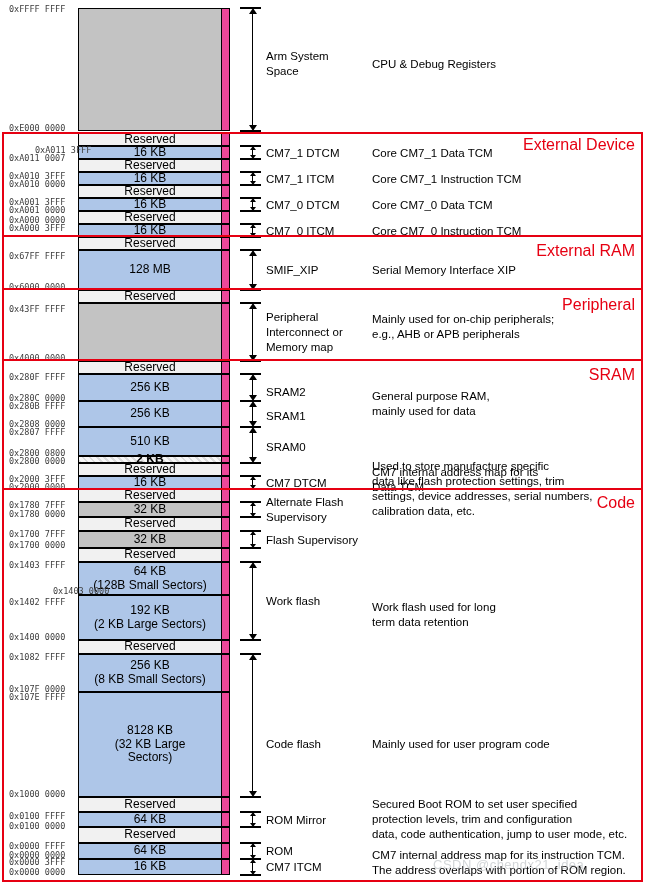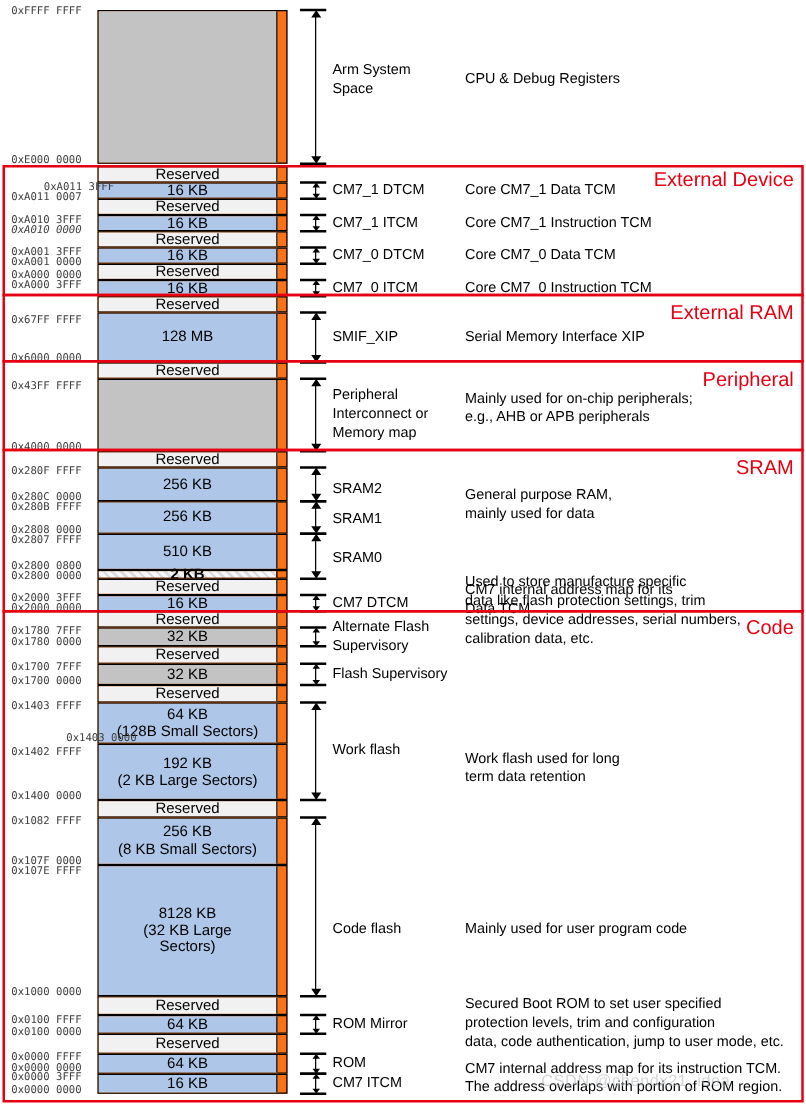--- a/index.html
+++ b/index.html
@@ -1,21 +1,21 @@
 <!DOCTYPE html>
 <html><head>
 <meta charset="utf-8">
 <style>
   html,body{margin:0;padding:0;background:#fff;}
   #canvas{
     position:relative;width:645px;height:885px;background:#fff;overflow:hidden;
     font-family:"Liberation Sans",sans-serif;color:#000;
   }
   
-  .row{position:absolute;left:78px;width:152px;border:1px solid #000;box-sizing:border-box;background:#f97316;z-index:1;}
+  .row{position:absolute;left:78px;width:152px;border:1px solid #000;box-sizing:border-box;background:#ec4899;z-index:1;}
   .row .fill{
     position:absolute;left:0;top:0;bottom:0;width:142px;border-right:1px solid #000;
     display:flex;align-items:center;justify-content:center;text-align:center;
     white-space:pre-line;font-size:12px;line-height:1.15;
   }
   .fill-blue{background:#aec6e8;}
   .fill-gray{background:#c3c3c3;}
   .fill-reserved{background:#f1f1f1;font-size:11px;}
   .fill-hatch{
     background:repeating-linear-gradient(45deg,#dcdcdc 0 2px,#f7f7f7 2px 5px);
@@ -159,21 +159,21 @@
       <div class="row" style="top: 859px; height: 16px;">
         <div class="fill fill-blue">16 KB</div>
       </div>
     </div>
   <div id="addr-layer">
       <div class="addr" style="top: 9px;">0xFFFF FFFF</div>
       <div class="addr" style="top: 128px;">0xE000 0000</div>
       <div class="addr" style="top: 149.5px; padding-left: 26px;">0xA011 3FFF</div>
       <div class="addr" style="top: 157.5px;">0xA011 0007</div>
       <div class="addr" style="top: 175.5px;">0xA010 3FFF</div>
-      <div class="addr" style="top: 183.5px; font-style: italic;">0xA010 0000</div>
+      <div class="addr" style="top: 183.5px;">0xA010 0000</div>
       <div class="addr" style="top: 201.5px;">0xA001 3FFF</div>
       <div class="addr" style="top: 209.5px;">0xA001 0000</div>
       <div class="addr" style="top: 227.5px;">0xA000 3FFF</div>
       <div class="addr" style="top: 220px;">0xA000 0000</div>
       <div class="addr" style="top: 256px;">0x67FF FFFF</div>
       <div class="addr" style="top: 287px;">0x6000 0000</div>
       <div class="addr" style="top: 309px;">0x43FF FFFF</div>
       <div class="addr" style="top: 358px;">0x4000 0000</div>
       <div class="addr" style="top: 377px;">0x280F FFFF</div>
       <div class="addr" style="top: 398px;">0x280C 0000</div>

